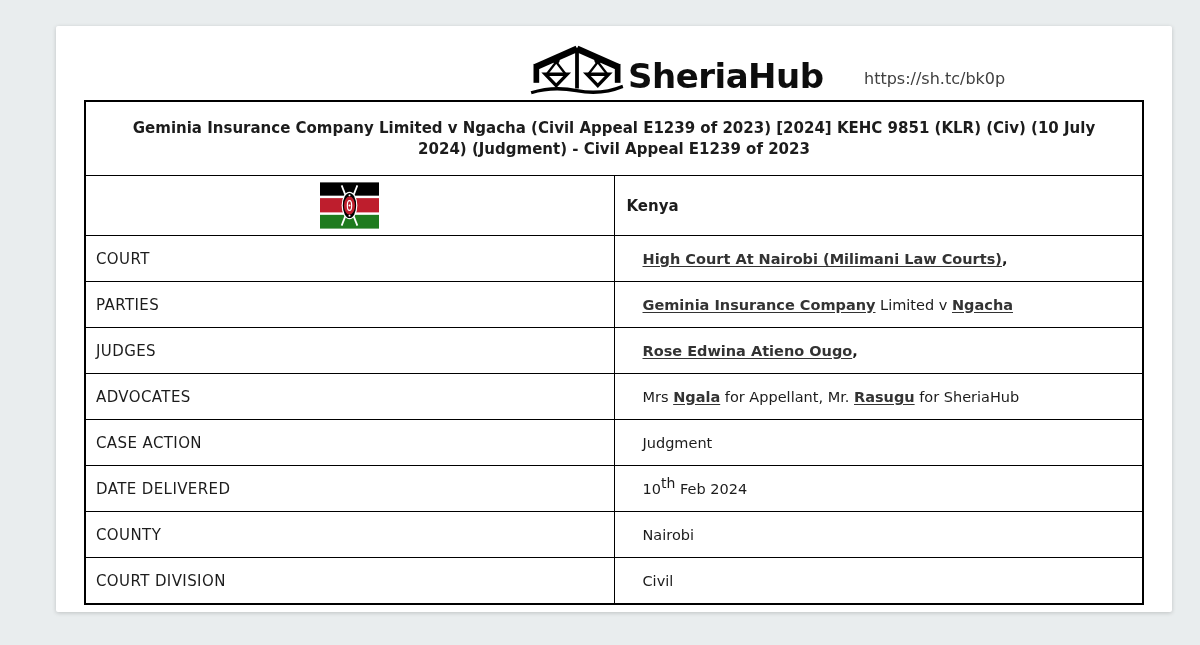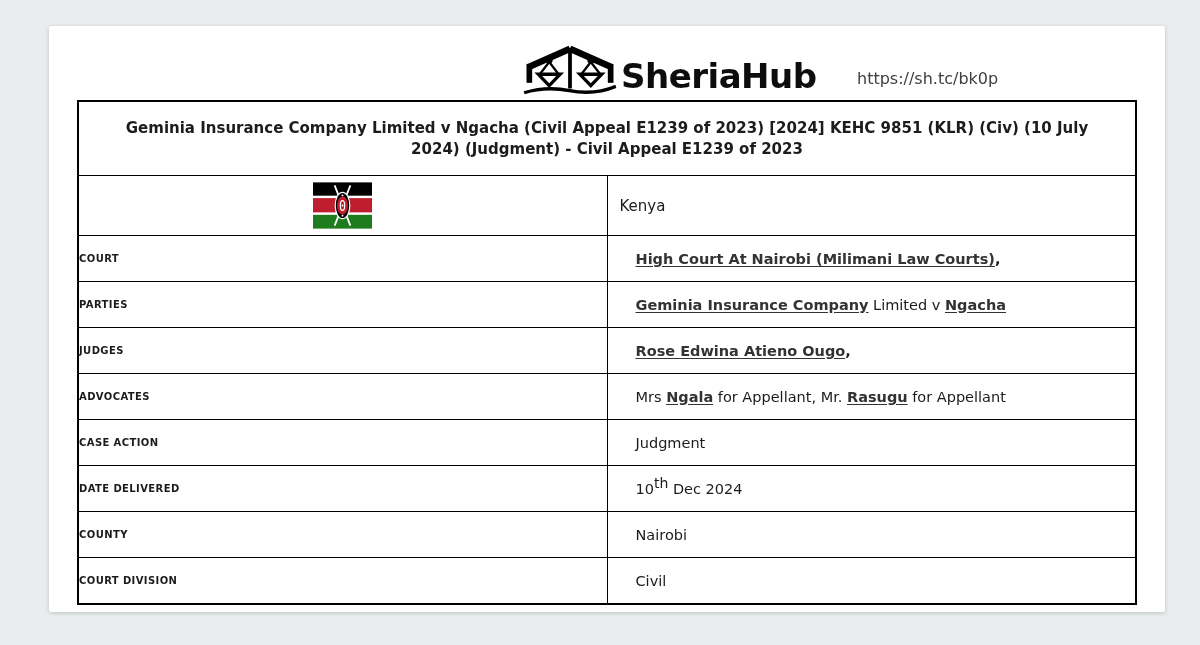--- a/index.html
+++ b/index.html
@@ -5,21 +5,21 @@
   html,body{margin:0;padding:0;}
   body{
     width:1200px;height:645px;
     background:#e9edee;
     font-family:"DejaVu Sans","Liberation Sans",sans-serif;
     color:#1c1c1c;
     overflow:hidden;
     position:relative;
   }
   .card{
-    position:absolute;left:49px;top:26px;
+    position:absolute;left:56px;top:26px;
     width:1116px;height:586px;
     background:#ffffff;
     box-shadow:0 1px 4px rgba(0,0,0,0.18);
     border-radius:2px;
   }
   
   .brand-icon{position:absolute;left:473px;top:19px;width:96px;height:52px;}
   .brand-name{
     position:absolute;left:572px;top:33px;
     font-size:34px;font-weight:800;letter-spacing:-0.5px;color:#0d0d0d;
@@ -50,29 +50,29 @@
     line-height:1.35;
     padding:4px 20px;
   }
   td.flag-cell{
     width:316px;
     height:57px;
     text-align:center;
   }
   td.flag-cell svg{vertical-align:middle;}
   td.country-cell{
-    font-weight:400;font-size:15px;padding-left:12px;
+    font-weight:700;font-size:15px;padding-left:12px;
   }
   td.label-cell{
     width:316px;
     height:43px;
-    font-weight:700;
-    font-size:10px;
+    font-weight:400;
+    font-size:15px;
     letter-spacing:0.4px;
-    padding-left:0;
+    padding-left:10px;
   }
   td.value-cell{
     font-size:14.5px;
     padding-left:28px;
   }
   a.case-link{
     color:#333333;
     font-weight:700;
     text-decoration:underline;
     text-underline-offset:2px;
@@ -140,29 +140,29 @@
         <tr>
           <td class="label-cell">PARTIES</td>
           <td class="value-cell"><a href="#" class="case-link">Geminia Insurance Company</a><span> Limited v </span><a href="#" class="case-link">Ngacha</a></td>
         </tr>
         <tr>
           <td class="label-cell">JUDGES</td>
           <td class="value-cell"><a href="#" class="case-link">Rose Edwina Atieno Ougo</a><span class="seg-bold">,</span></td>
         </tr>
         <tr>
           <td class="label-cell">ADVOCATES</td>
-          <td class="value-cell"><span>Mrs </span><a href="#" class="case-link">Ngala</a><span> for Appellant, Mr. </span><a href="#" class="case-link">Rasugu</a><span> for Appellant</span></td>
+          <td class="value-cell"><span>Mrs </span><a href="#" class="case-link">Ngala</a><span> for Appellant, Mr. </span><a href="#" class="case-link">Rasugu</a><span> for SheriaHub</span></td>
         </tr>
         <tr>
           <td class="label-cell">CASE ACTION</td>
           <td class="value-cell"><span>Judgment</span></td>
         </tr>
         <tr>
           <td class="label-cell">DATE DELIVERED</td>
-          <td class="value-cell"><span>10</span><sup>th</sup><span> Dec 2024</span></td>
+          <td class="value-cell"><span>10</span><sup>th</sup><span> Feb 2024</span></td>
         </tr>
         <tr>
           <td class="label-cell">COUNTY</td>
           <td class="value-cell"><span>Nairobi</span></td>
         </tr>
         <tr>
           <td class="label-cell">COURT DIVISION</td>
           <td class="value-cell"><span>Civil</span></td>
         </tr>
       </tbody>

